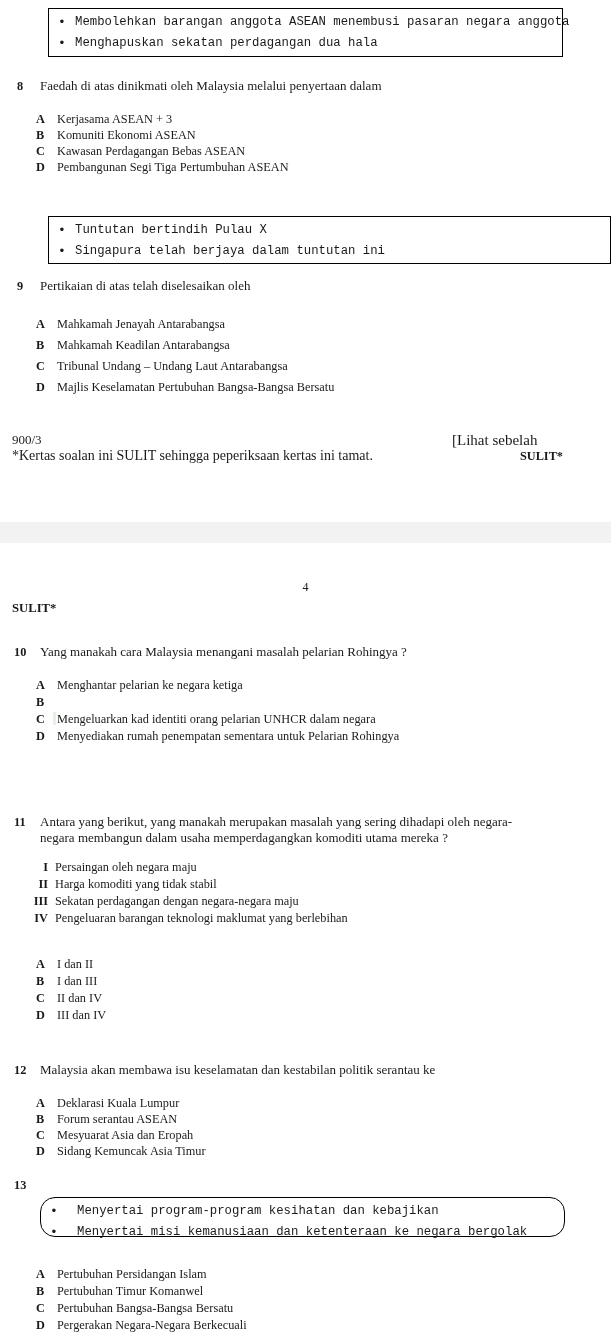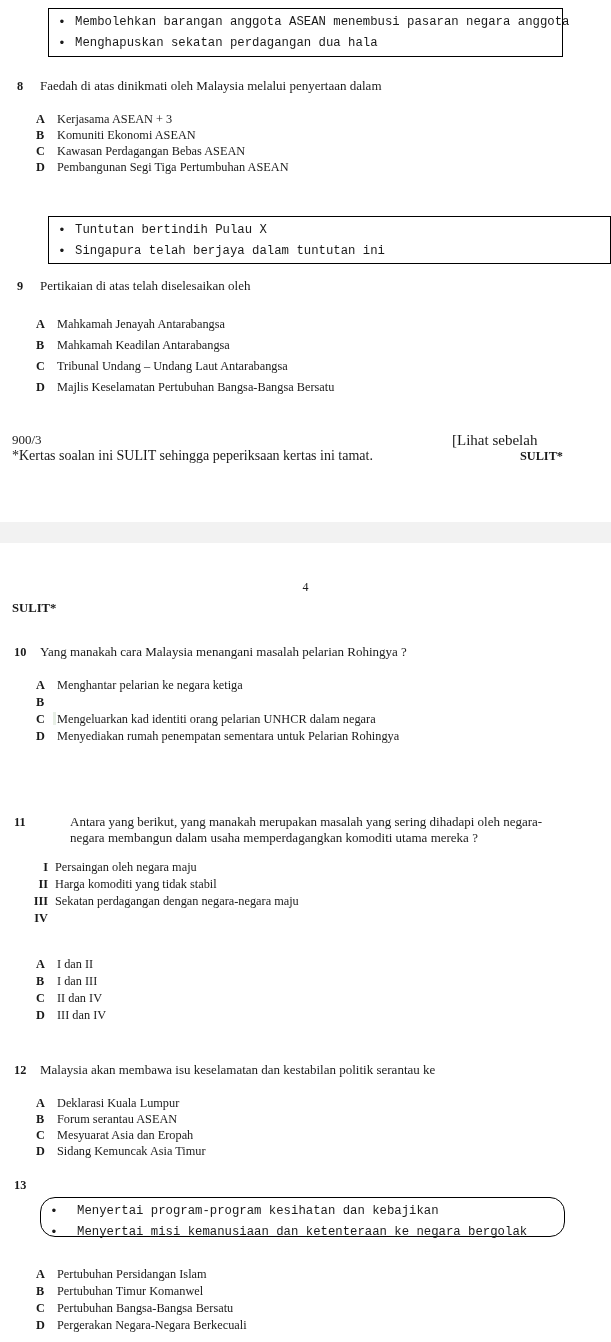--- a/index.html
+++ b/index.html
@@ -291,41 +291,42 @@
       <span class="otext">Mengeluarkan kad identiti orang pelarian UNHCR dalam negara</span>
     </div>
     <div class="opt" style="height:17px; line-height:17px;">
       <span class="letter">D</span>
       <span class="otext">Menyediakan rumah penempatan sementara untuk Pelarian Rohingya</span>
     </div>
   </div>
 
   <div class="q" style="top:271px;">
     <span class="q-num wide">11</span>
-    <span class="q-stem justify" style="width:525px;margin-left:30px;">
+    <span class="q-stem justify" style="width:525px;">
       <span class="line1" style="display:block; text-align:justify;">Antara yang berikut, yang manakah merupakan masalah yang sering dihadapi oleh negara-</span>
       <span class="lastline" style="display:block;">negara membangun dalam usaha memperdagangkan komoditi utama mereka ?</span>
     </span>
   </div>
 
   <div class="romans" style="top:316px;">
     <div class="rom">
       <span class="rnum">I</span>
       <span class="rtext">Persaingan oleh negara maju</span>
     </div>
     <div class="rom">
       <span class="rnum">II</span>
       <span class="rtext">Harga komoditi yang tidak stabil</span>
     </div>
     <div class="rom">
       <span class="rnum">III</span>
       <span class="rtext">Sekatan perdagangan dengan negara-negara maju</span>
     </div>
     <div class="rom" style="height:16px; line-height:16px;">
       <span class="rnum">IV</span>
+      <span class="rtext">Pengeluaran barangan teknologi maklumat yang berlebihan</span>
     </div>
   </div>
 
   <div class="opts" style="top:413px;">
     <div class="opt" style="height:17px; line-height:17px;">
       <span class="letter">A</span>
       <span class="otext">I dan II</span>
     </div>
     <div class="opt" style="height:17px; line-height:17px;">
       <span class="letter">B</span>

